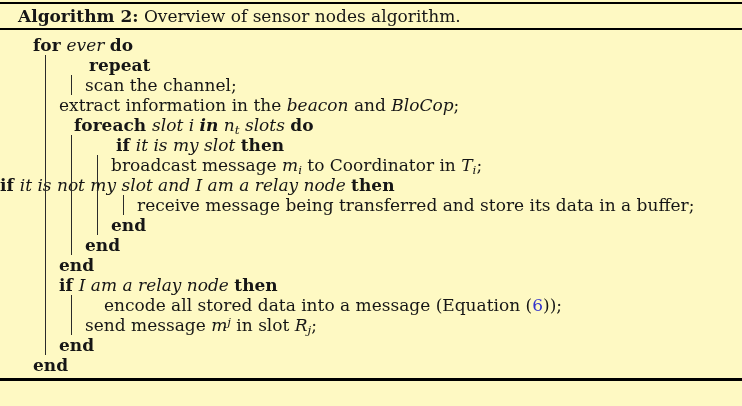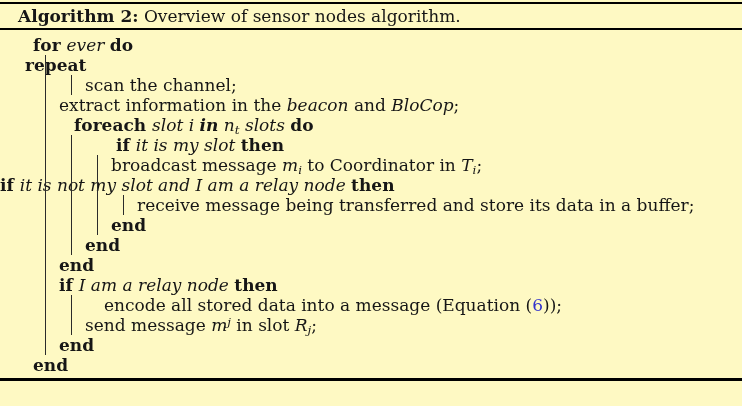--- a/index.html
+++ b/index.html
@@ -48,21 +48,21 @@
 </style>
 </head>
 <body>
 
 <div class="page">
   <div class="rule rule-top"></div>
   <div class="caption"><span class="seg-b">Algorithm 2:</span><span class="seg-p"> Overview of sensor nodes algorithm.</span></div>
   <div class="rule rule-mid"></div>
   <div class="algo-body">
       <div class="line" style="padding-left: 33px;"><span class="seg-b">for </span><span class="seg-i">ever</span><span class="seg-p"> </span><span class="seg-b">do</span></div>
-      <div class="line" style="padding-left: 25px;"><span class="vbar" style="left: 45px;"></span><span class="seg-b">repeat</span></div>
+      <div class="line" style="padding-left: 89px;"><span class="vbar" style="left: 45px;"></span><span class="seg-b">repeat</span></div>
       <div class="line" style="padding-left: 85px;"><span class="vbar" style="left: 45px;"></span><span class="vbar" style="left: 71px;"></span><span class="seg-p">scan the channel;</span></div>
       <div class="line" style="padding-left: 59px;"><span class="vbar" style="left: 45px;"></span><span class="seg-p">extract information in the </span><span class="seg-i">beacon</span><span class="seg-p"> and </span><span class="seg-i">BloCop</span><span class="seg-p">;</span></div>
       <div class="line" style="padding-left: 74px;"><span class="vbar" style="left: 45px;"></span><span class="seg-b">foreach </span><span class="seg-i">slot i </span><span class="seg-bi">in</span><span class="seg-i"> n</span><span class="seg-sub">t</span><span class="seg-i"> slots </span><span class="seg-b">do</span></div>
       <div class="line" style="padding-left: 116px;"><span class="vbar" style="left: 45px;"></span><span class="vbar" style="left: 71px;"></span><span class="seg-b">if </span><span class="seg-i">it is my slot </span><span class="seg-b">then</span></div>
       <div class="line" style="padding-left: 111px;"><span class="vbar" style="left: 45px;"></span><span class="vbar" style="left: 71px;"></span><span class="vbar" style="left: 97px;"></span><span class="seg-p">broadcast message </span><span class="seg-i">m</span><span class="seg-sub">i</span><span class="seg-p"> to Coordinator in </span><span class="seg-i">T</span><span class="seg-sub">i</span><span class="seg-p">;</span></div>
       <div class="line" style=""><span class="vbar" style="left: 45px;"></span><span class="vbar" style="left: 71px;"></span><span class="vbar" style="left: 97px;"></span><span class="seg-b">if </span><span class="seg-i">it is not my slot and I am a relay node </span><span class="seg-b">then</span></div>
       <div class="line" style="padding-left: 137px;"><span class="vbar" style="left: 45px;"></span><span class="vbar" style="left: 71px;"></span><span class="vbar" style="left: 97px;"></span><span class="vbar" style="left: 123px;"></span><span class="seg-p">receive message being transferred and store its data in a buffer;</span></div>
       <div class="line" style="padding-left: 111px;"><span class="vbar" style="left: 45px;"></span><span class="vbar" style="left: 71px;"></span><span class="vbar" style="left: 97px;"></span><span class="seg-b">end</span></div>
       <div class="line" style="padding-left: 85px;"><span class="vbar" style="left: 45px;"></span><span class="vbar" style="left: 71px;"></span><span class="seg-b">end</span></div>
       <div class="line" style="padding-left: 59px;"><span class="vbar" style="left: 45px;"></span><span class="seg-b">end</span></div>

